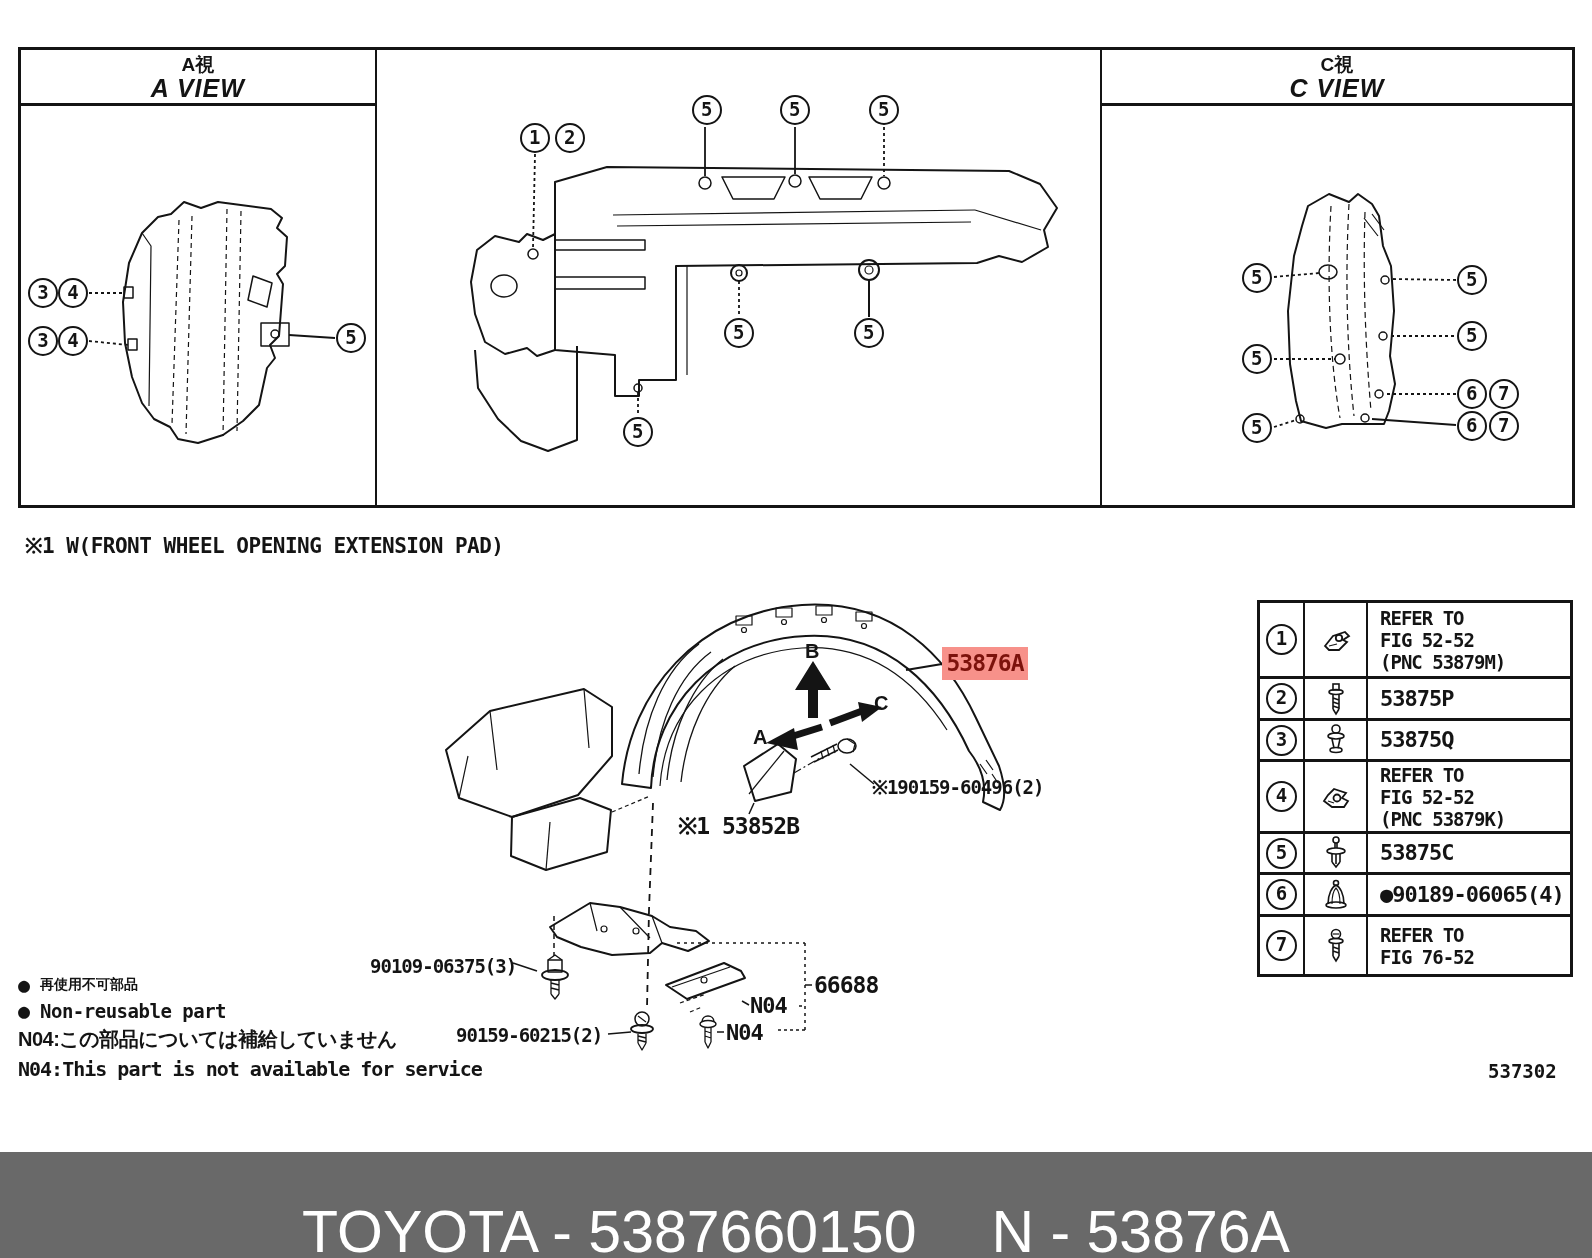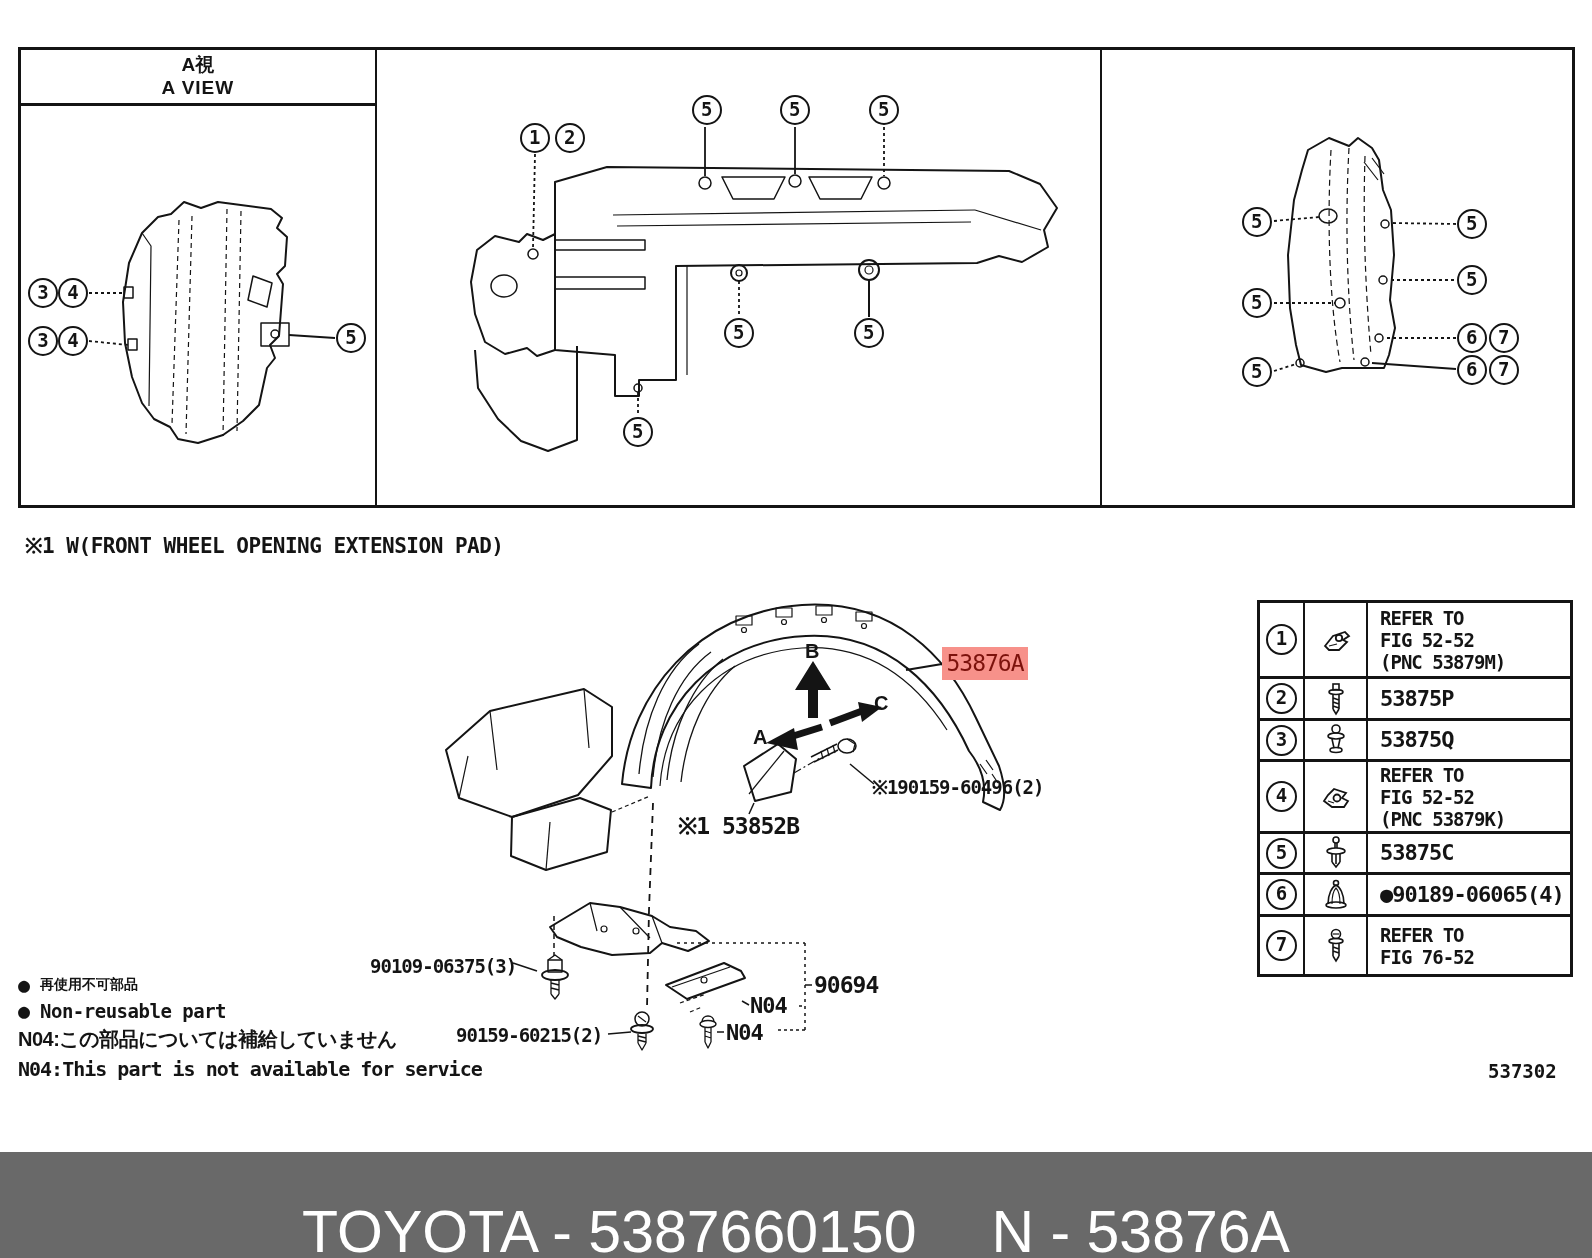--- a/index.html
+++ b/index.html
@@ -14,41 +14,41 @@
     font-family:"DejaVu Sans Mono","Liberation Mono",monospace;color:var(--ink);}
   
   .views-table{position:absolute;left:18px;top:47px;width:1557px;height:461px;
     border:3px solid var(--ink);display:flex;}
   .vcol{position:relative;height:100%;border-right:2px solid var(--ink);}
   .vcol:last-child{border-right:none;}
   .vhead{height:56px;border-bottom:3px solid var(--ink);display:flex;flex-direction:column;
     align-items:center;justify-content:center;font-weight:bold;
     font-family:"Liberation Sans",sans-serif;}
   .vhead .jp{font-size:19px;line-height:23px;}
-  .vhead .en{font-size:19px;line-height:24px;letter-spacing:1px;}
+  .vhead .en{font-size:25px;line-height:24px;letter-spacing:1px;font-style:italic;}
   .vbody{position:relative;width:100%;height:400px;}
   .vbody svg{position:absolute;left:0;top:0;}
   
   .callout{position:absolute;width:30px;height:30px;border:2.5px solid var(--ink);
     border-radius:50%;background:#fff;text-align:center;font-size:19px;font-weight:bold;
     line-height:25px;font-family:"DejaVu Sans Mono",monospace;z-index:3;}
   .callout.small{width:31px;height:31px;}
   
   .note{position:absolute;left:25px;top:531px;font-size:21px;font-weight:bold;letter-spacing:-0.5px;}
   
   .central{position:absolute;left:350px;top:560px;width:760px;height:510px;}
   .central svg{position:absolute;left:0;top:0;}
   .plabel{position:absolute;font-weight:bold;white-space:nowrap;}
   .plabel.sz19{font-size:19px;letter-spacing:-1px;}
   .plabel.sz22{font-size:22px;letter-spacing:-1px;}
   .plabel.sz23{font-size:23px;letter-spacing:-1px;}
   .dirlabel{position:absolute;font-size:20px;font-weight:bold;font-family:"Liberation Sans",sans-serif;}
   .hl-part{position:absolute;left:592px;top:87px;width:86px;height:33px;
     background:var(--highlight-bg);color:var(--highlight-text);
-    font-size:23px;font-weight:normal;text-align:center;line-height:33px;letter-spacing:-1px;cursor:pointer;}
+    font-size:23px;font-weight:bold;text-align:center;line-height:33px;letter-spacing:-1px;cursor:pointer;}
   
   .hw-table{position:absolute;left:1257px;top:600px;width:316px;border:3px solid var(--ink);
     background:#fff;}
   .hw-row{display:flex;border-top:3px solid var(--ink);}
   .hw-row:first-child{border-top:none;}
   .hw-num{width:45px;display:flex;align-items:center;justify-content:center;
     border-right:2px solid var(--ink);}
   .hw-icon{width:63px;display:flex;align-items:center;justify-content:center;
     border-right:2px solid var(--ink);}
   .hw-text{flex:1;display:flex;align-items:center;padding-left:12px;font-weight:bold;
@@ -146,20 +146,24 @@
         <div class="callout" style="left:315px;top:45px">5</div>
         <div class="callout" style="left:403px;top:45px">5</div>
         <div class="callout" style="left:492px;top:45px">5</div>
         <div class="callout" style="left:347px;top:268px">5</div>
         <div class="callout" style="left:477px;top:268px">5</div>
         <div class="callout" style="left:246px;top:367px">5</div>
       </div>
     </div>
 
     <div class="vcol" style="width:472px">
+      <div class="vhead">
+        <span class="jp">C視</span>
+        <span class="en">C VIEW</span>
+      </div>
       <div class="vbody">
         <svg width="472" height="400" viewBox="0 0 472 400">
           <g stroke="#141414" fill="none" stroke-width="2" stroke-linejoin="round">
             <path d="M206,100 L227,88 L247,96 L256,88 L270,98 L277,110 L281,140 L289,160 L292,205 L288,250 L293,278 L287,305 L282,318 L240,318 L224,322 L199,315 L194,295 L188,258 L186,205 L192,150 L200,120 Z"></path>
             <path d="M229,100 C225,170 227,250 238,312" stroke-width="1.2" stroke-dasharray="6 4"></path>
             <path d="M247,98 C243,170 245,245 252,310" stroke-width="1.2" stroke-dasharray="6 4"></path>
             <path d="M263,106 C261,170 263,235 269,305" stroke-width="1.2" stroke-dasharray="6 4"></path>
             <path d="M262,112 l14,18 M270,108 l12,16" stroke-width="1.2"></path>
             <ellipse cx="226" cy="166" rx="9" ry="7" stroke-width="1.5"></ellipse>
             <circle cx="238" cy="253" r="5" stroke-width="1.5"></circle>
@@ -279,21 +283,21 @@
     <div class="hl-part">53876A</div>
     <div class="dirlabel" style="left:455px;top:80px">B</div>
     <div class="dirlabel" style="left:403px;top:166px">A</div>
     <div class="dirlabel" style="left:524px;top:132px">C</div>
     <div class="plabel sz19" style="left:522px;top:214px">※190159-60496(2)</div>
     <div class="plabel sz23" style="left:328px;top:249px">※1 53852B</div>
     <div class="plabel sz19" style="left:20px;top:395px">90109-06375(3)</div>
     <div class="plabel sz19" style="left:106px;top:464px">90159-60215(2)</div>
     <div class="plabel sz22" style="left:400px;top:433px">N04</div>
     <div class="plabel sz22" style="left:376px;top:460px">N04</div>
-    <div class="plabel sz23" style="left:464px;top:412px">90694</div>
+    <div class="plabel sz23" style="left:464px;top:412px">66688</div>
   </div>
 
   <div class="hw-table">
 
     <div class="hw-row" style="height:73px">
       <div class="hw-num">
           <span class="callout small" style="position:static">1</span>
         </div>
       <div class="hw-icon">
         <svg width="34" height="32" viewBox="0 0 32 32">

